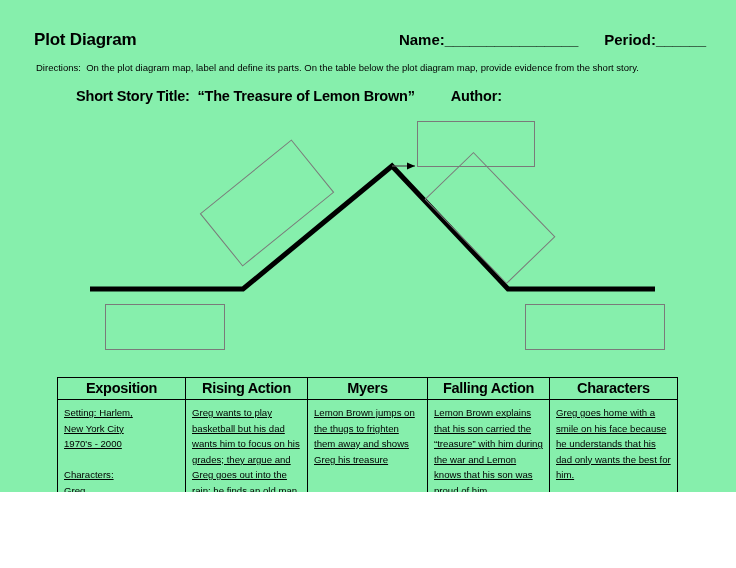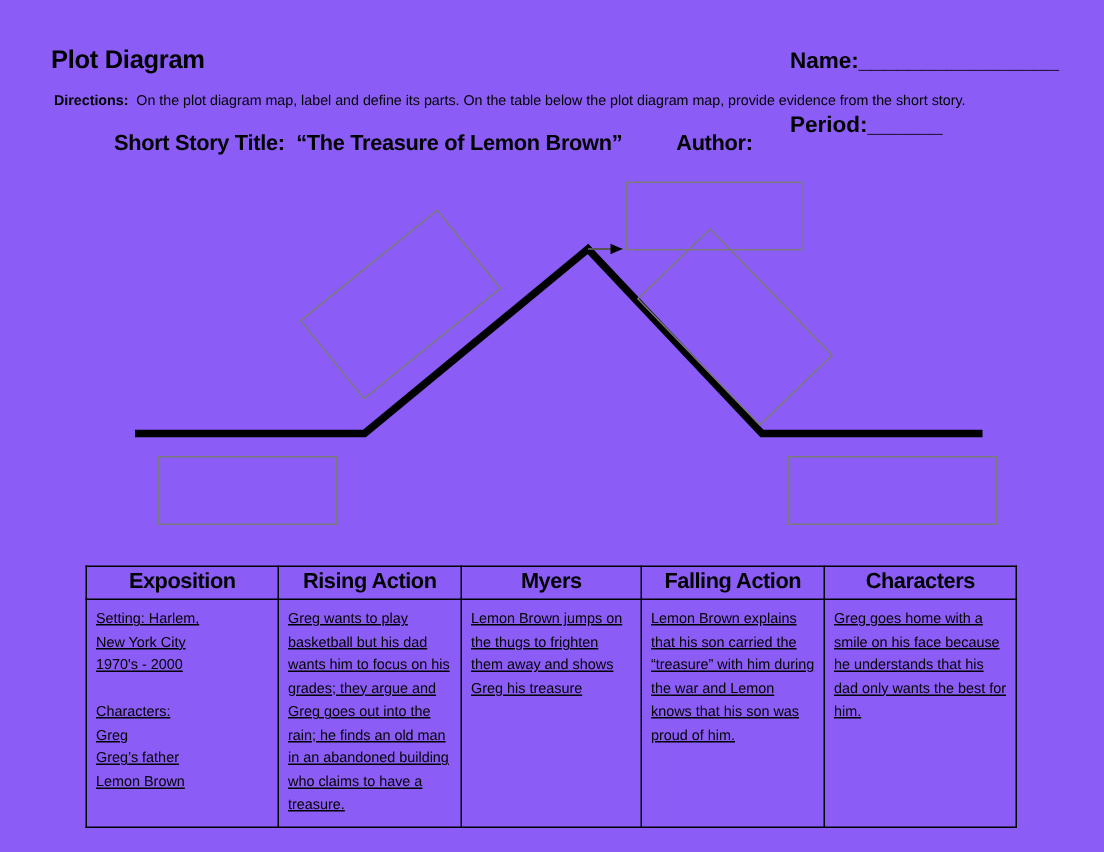--- a/index.html
+++ b/index.html
@@ -3,22 +3,22 @@
 <meta charset="utf-8">
 <style>
   html, body {
     margin: 0;
     padding: 0;
     background: #ffffff;
   }
   #page {
     position: relative;
     width: 736px;
-    height: 568px;
-    background: #8b5cf6;
+    height: 492px;
+    background: #86efac;
     font-family: "Liberation Sans", sans-serif;
     color: #000000;
     overflow: hidden;
   }
 
   
   .hdr-row {
     position: absolute;
     left: 34px;
     top: 30px;
@@ -31,33 +31,32 @@
     font-size: 17px;
     font-weight: bold;
     letter-spacing: -0.2px;
   }
   .namefield {
     display: flex;
     align-items: baseline;
     gap: 26px;
     font-size: 15px;
     font-weight: bold;
-    flex-direction: column;
   }
   .namefield span { white-space: pre; }
 
   .directions {
     position: absolute;
     left: 36px;
     top: 62px;
     width: 676px;
     font-size: 9.5px;
     line-height: 1.3;
   }
-  .directions b { font-weight: bold; }
+  .directions b { font-weight: normal; }
 
   .story-row {
     position: absolute;
     left: 36px;
     top: 88px;
     width: 676px;
     display: flex;
     align-items: baseline;
     font-size: 14.5px;
     font-weight: bold;

